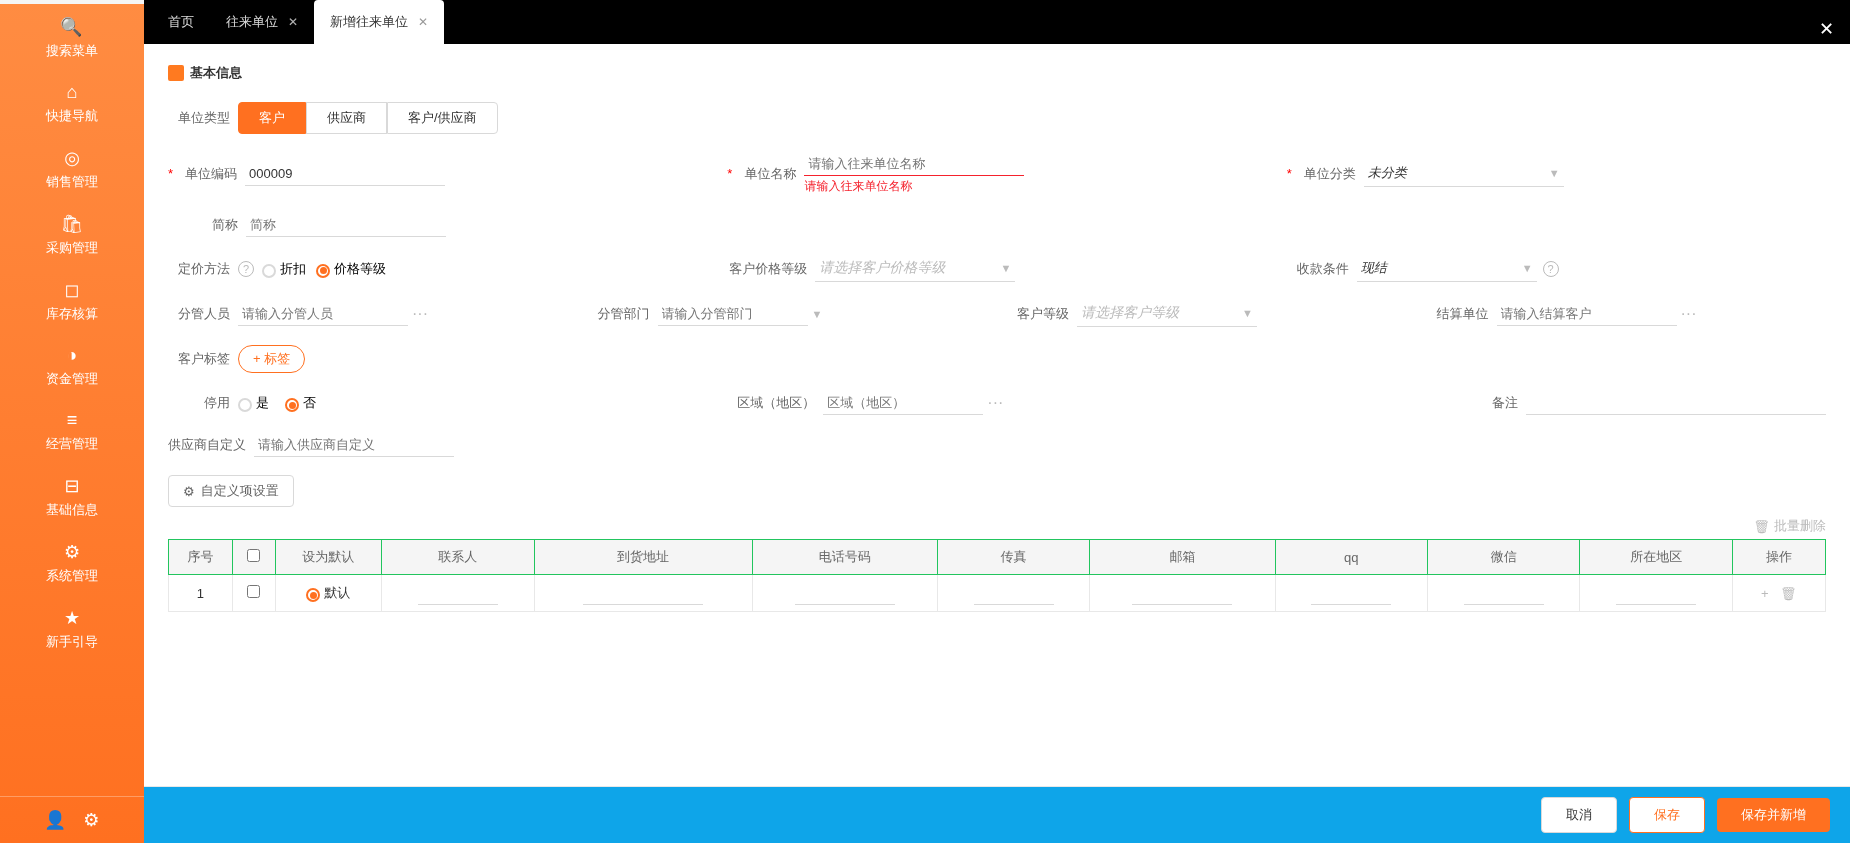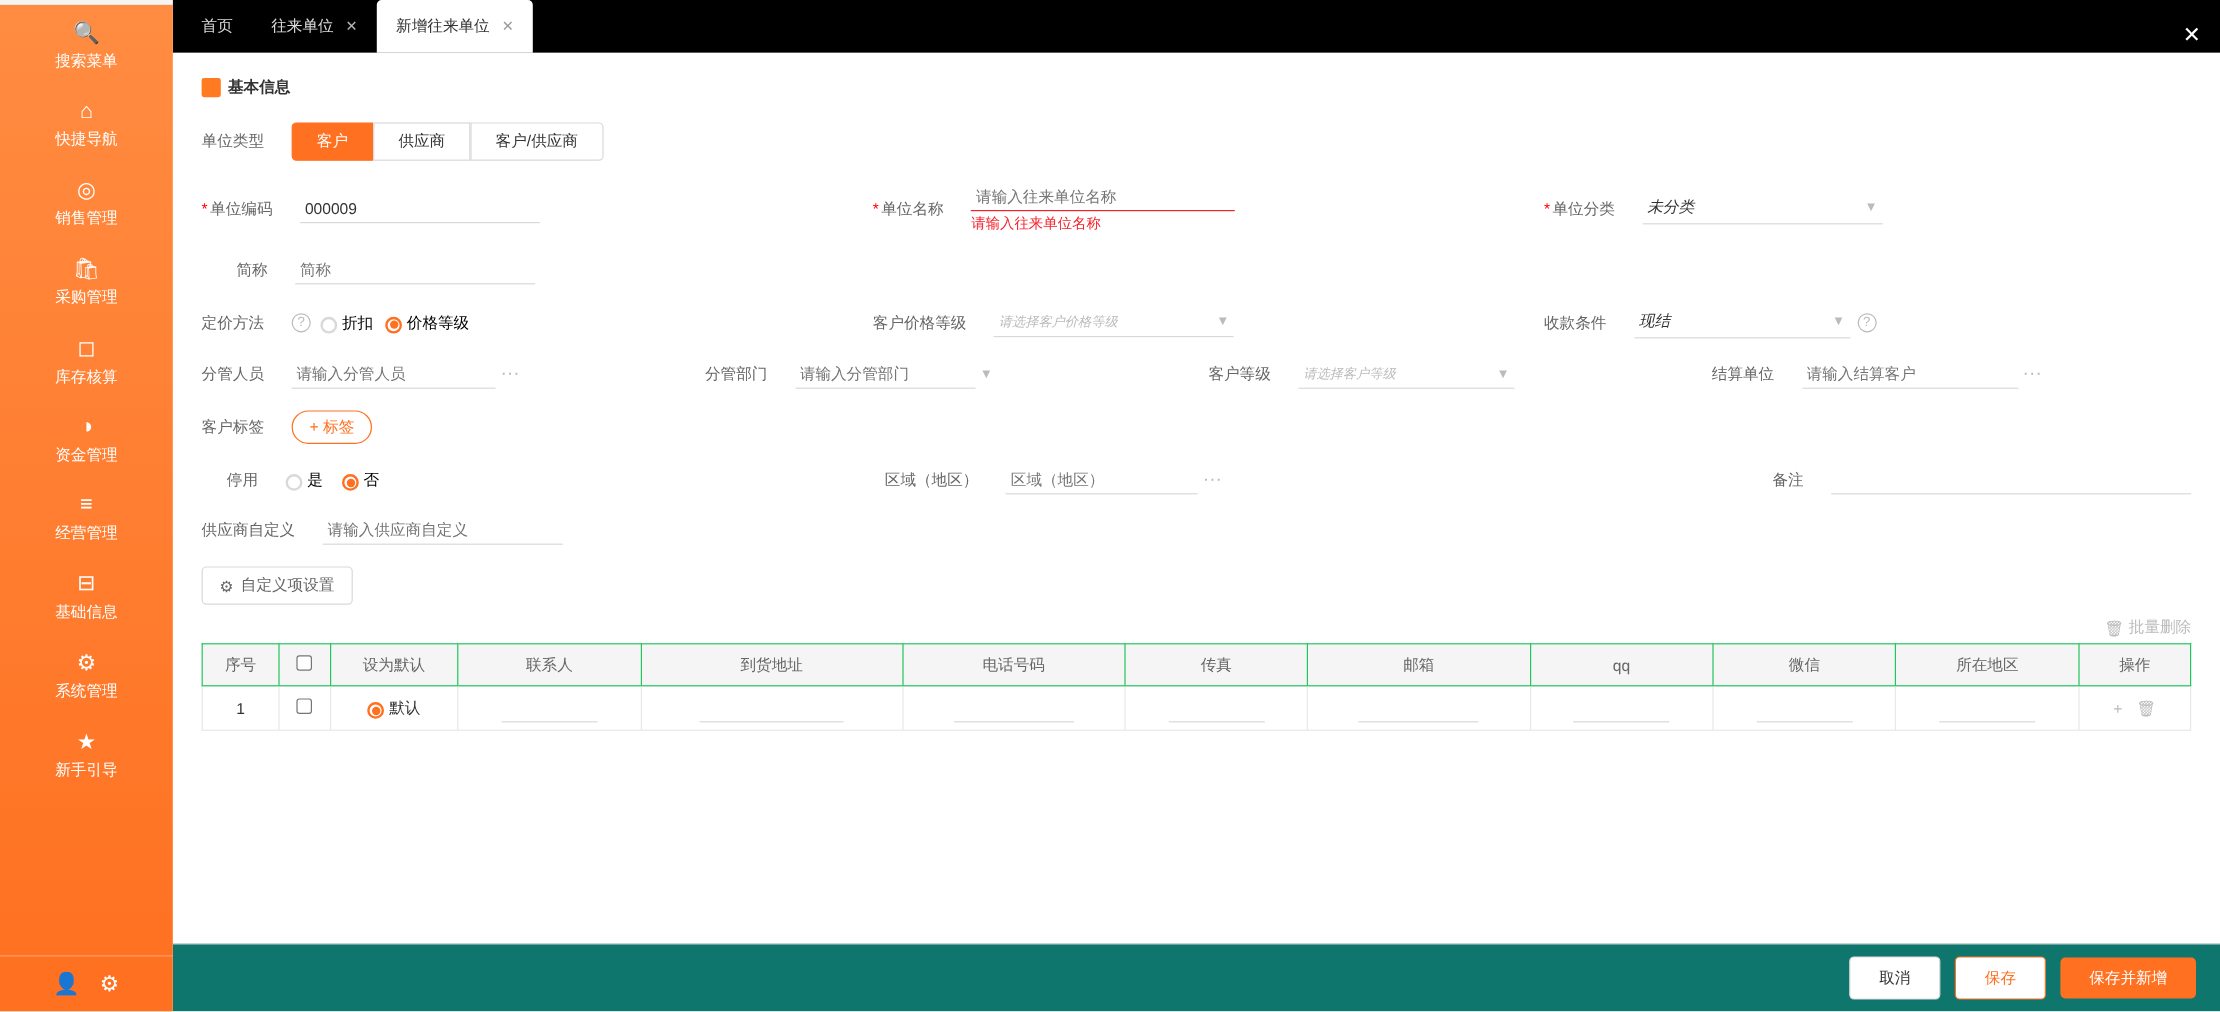--- a/index.html
+++ b/index.html
@@ -131,21 +131,21 @@
       display: flex;
       align-items: center;
       flex: 1;
       min-width: 280px;
     }
     .form-label {
       color: #666;
       white-space: nowrap;
       min-width: 70px;
       text-align: right;
-      padding-right: 23px;
+      padding-right: 8px;
       flex-shrink: 0;
     }
     .required-star { color: red; margin-right: 2px; }
 
     .form-input {
       border: none;
       border-bottom: 1px solid #d9d9d9;
       padding: 4px 4px;
       width: 180px;
       outline: none;
@@ -198,21 +198,21 @@
     .select-wrapper {
       display: flex;
       align-items: center;
       border-bottom: 1px solid #d9d9d9;
       width: 190px;
       padding: 4px 4px;
       cursor: pointer;
       gap: 4px;
       font-style: italic;
     }
-    .select-wrapper span.placeholder { color: #bbb; flex: 1; font-size: 11px; }
+    .select-wrapper span.placeholder { color: #bbb; flex: 1; font-size: 14px; }
     .select-wrapper span.value { color: #333; flex: 1; font-size: 13px; }
     .chevron { color: #bbb; font-size: 11px; }
 
     
     .tag-btn {
       border: 1px solid #ff7020;
       color: #ff7020;
       background: white;
       border-radius: 20px;
       padding: 4px 14px;
@@ -290,21 +290,21 @@
       text-align: center;
       color: #333;
     }
 
     
     .footer-bar {
       display: flex;
       justify-content: flex-end;
       align-items: center;
       padding: 10px 20px;
-      background: #0f766e;
+      background: #0ea5e9;
       border-top: 1px solid #e8e8e8;
       gap: 12px;
       flex-shrink: 0;
     }
     .btn-cancel {
       padding: 8px 24px;
       border: 1px solid #d9d9d9;
       background: white;
       color: #333;
       border-radius: 4px;

